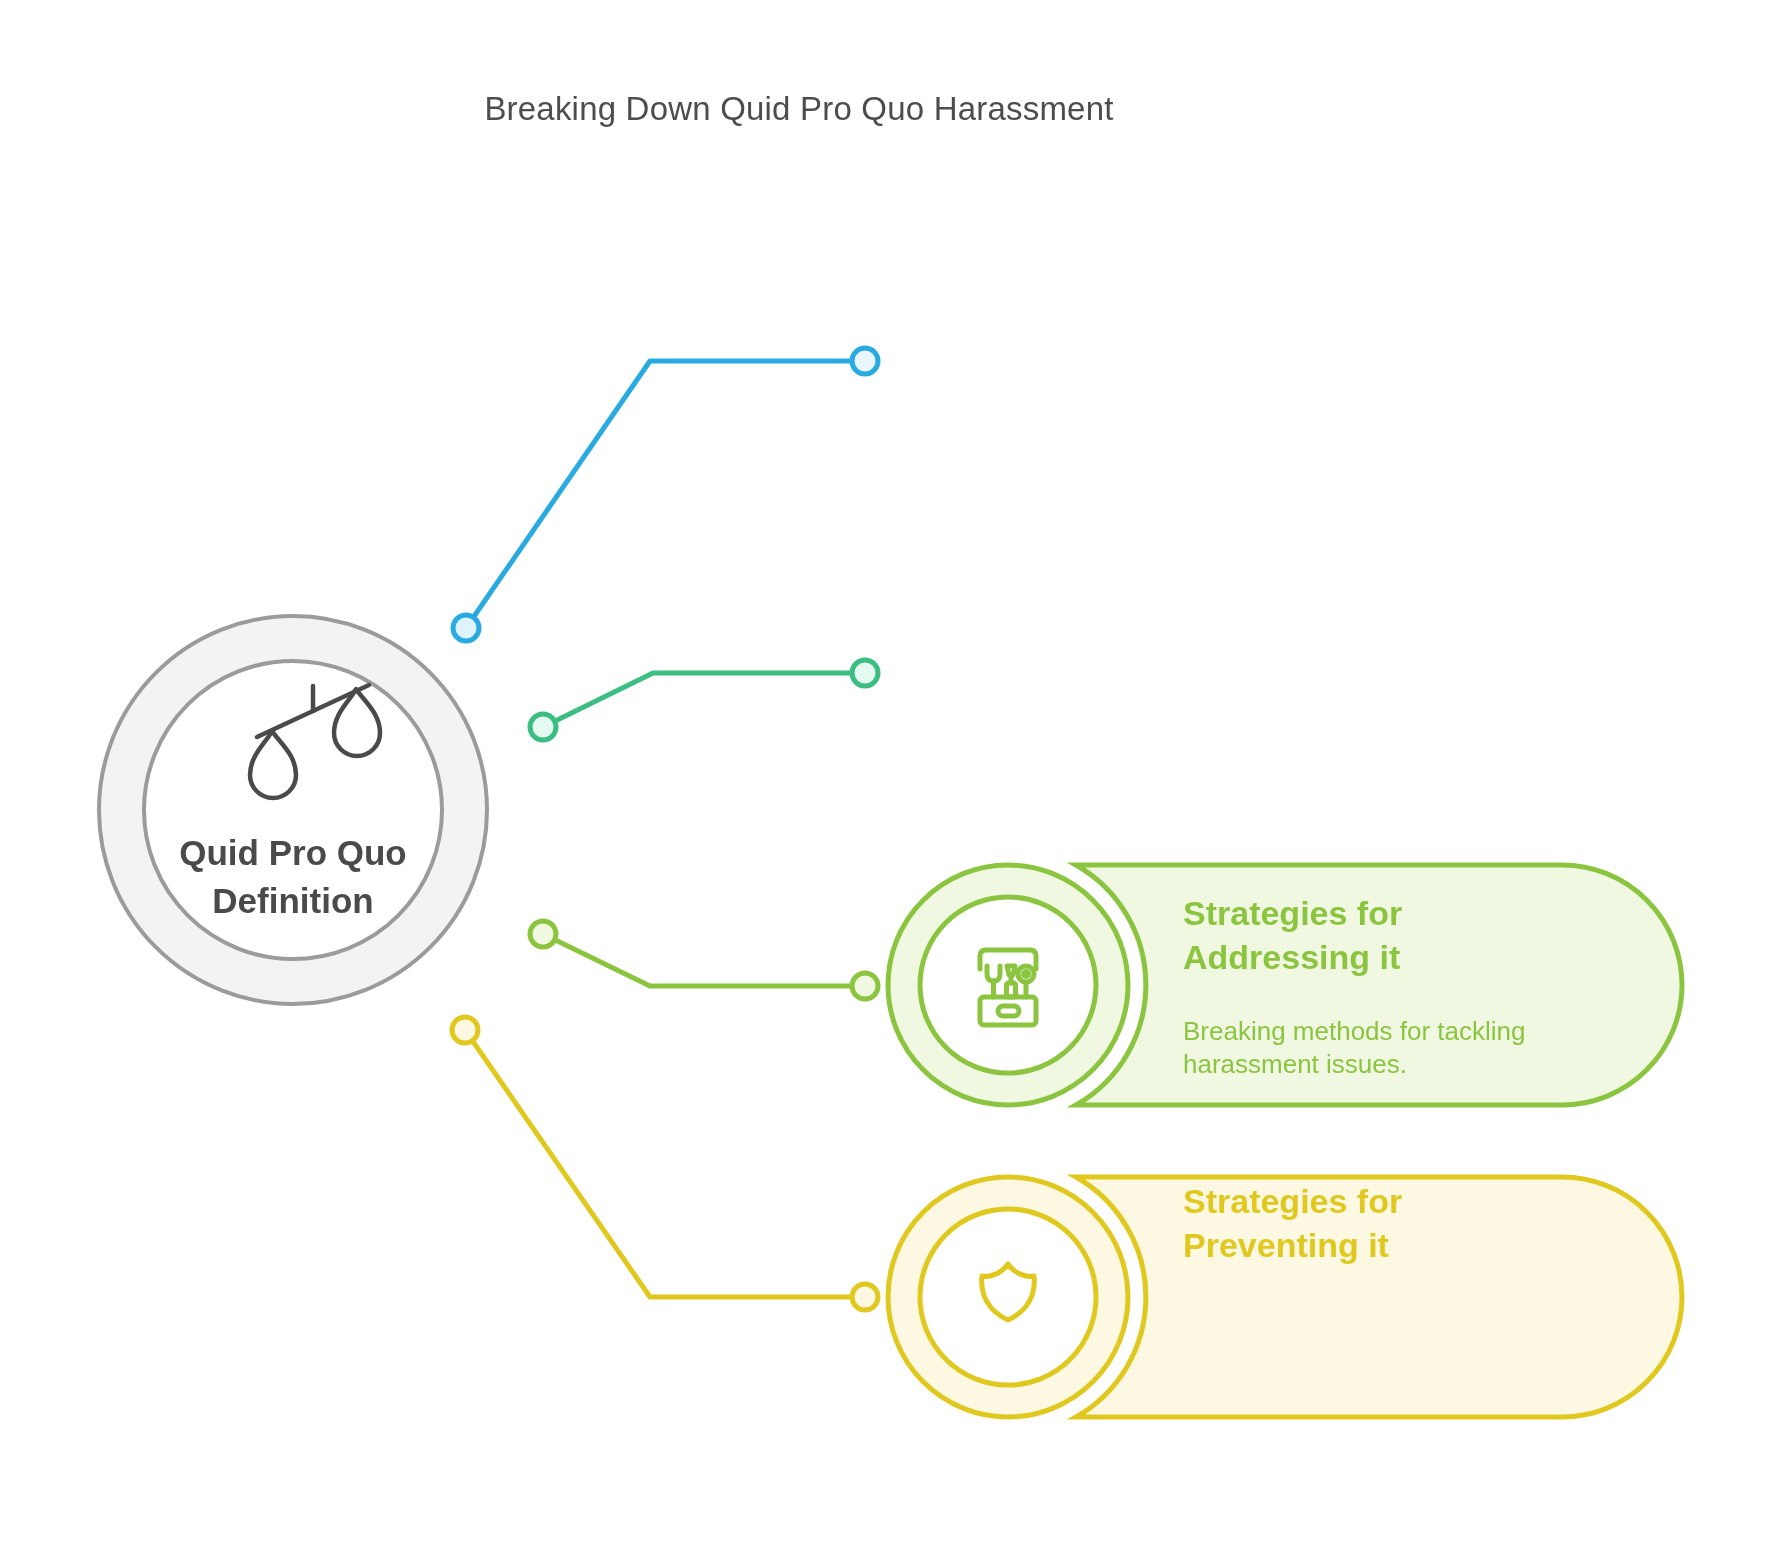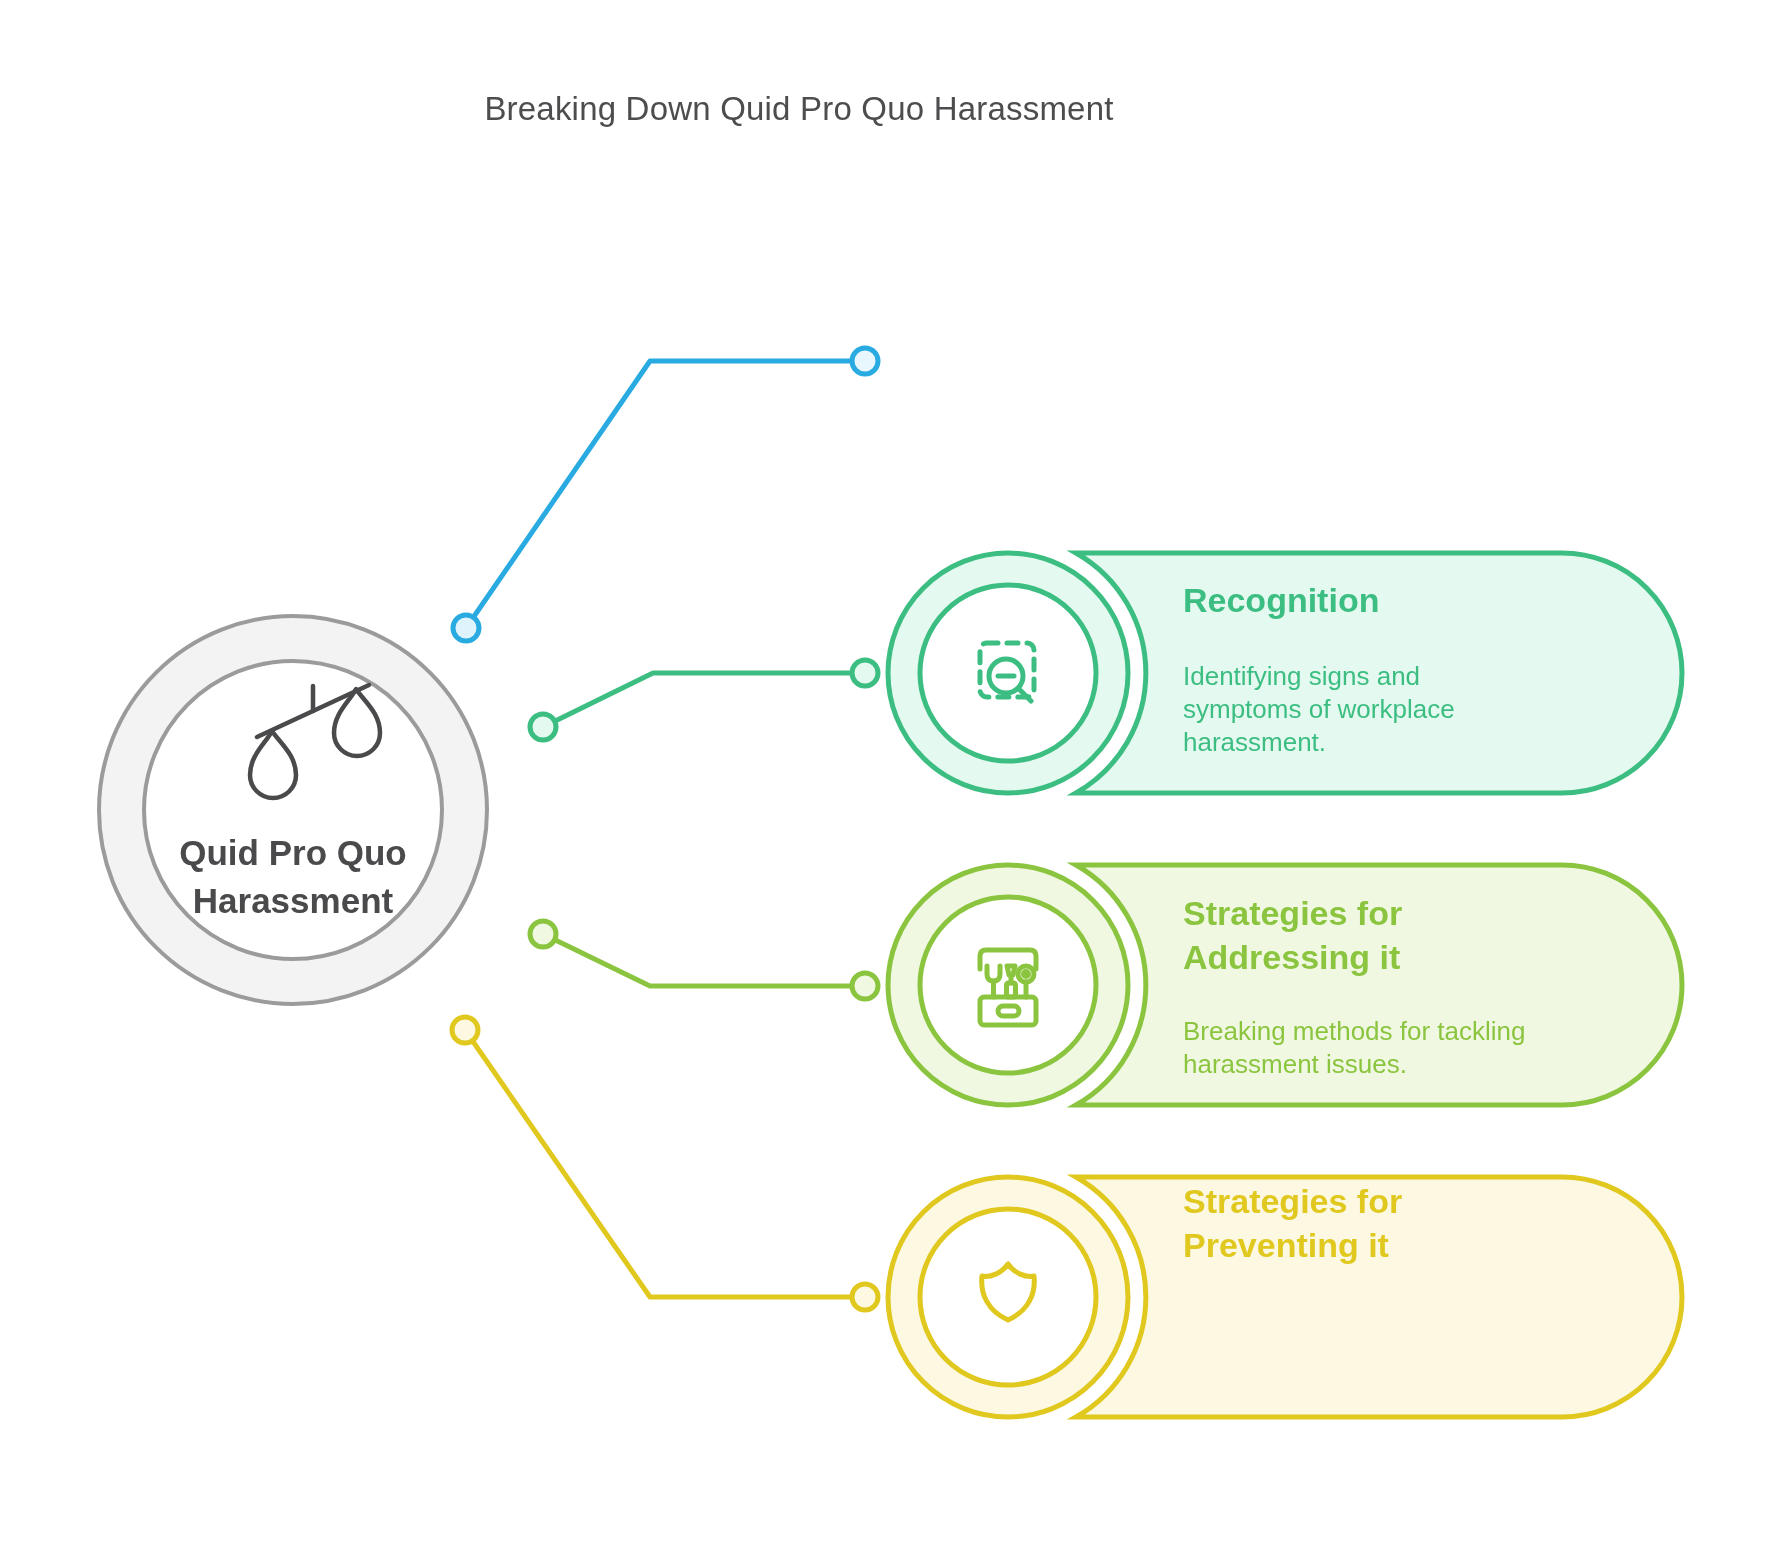--- a/index.html
+++ b/index.html
@@ -80,41 +80,24 @@
     <div class="hub-inner"></div>
     <svg class="hub-icon" width="392" height="392" viewBox="0 0 392 392">
       <g fill="none" stroke="#4a4a4c" stroke-width="4.5" stroke-linecap="round" stroke-linejoin="round">
         <line x1="160" y1="123" x2="272" y2="71"></line>
         <line x1="216" y1="72" x2="216" y2="97"></line>
         <path d="M175,117 C169,129 153,141 153,161 A23,23 0 1 0 199,161 C199,141 183,129 175,117 Z"></path>
         <path d="M259,75 C253,87 237,99 237,119 A23,23 0 1 0 283,119 C283,99 267,87 259,75 Z"></path>
       </g>
     </svg>
     <div class="hub-label">Quid Pro Quo
-Harassment</div>
+Definition</div>
   </div>
 
 
-  <div class="card card-2">
-    <svg width="810" height="256" viewBox="0 0 810 256">
-      <path d="M196,8 L682,8 A120,120 0 0 1 682,248 L196,248 A138,138 0 0 0 196,8 Z" fill="#e4f9ef" stroke="#3cbe82" stroke-width="5"></path>
-      <circle cx="128" cy="128" r="120" fill="#e4f9ef" stroke="#3cbe82" stroke-width="5"></circle>
-      <circle cx="128" cy="128" r="88" fill="#ffffff" stroke="#3cbe82" stroke-width="5"></circle>
-      <g fill="none" stroke="#3cbe82" stroke-width="5" stroke-linecap="round" stroke-linejoin="round">
-        <rect x="100" y="98" width="54" height="54" rx="7" stroke-dasharray="11 9"></rect>
-        <circle cx="126" cy="131" r="17"></circle>
-        <line x1="118" y1="131" x2="134" y2="131"></line>
-        <line x1="139" y1="144" x2="151" y2="156"></line>
-      </g>
-    </svg>
-    <div class="card-title accent-green">Recognition</div>
-    <div class="card-desc accent-green">Identifying signs and
-symptoms of workplace
-harassment.</div>
-  </div>
 
   <div class="card card-3">
     <svg width="810" height="256" viewBox="0 0 810 256">
       <path d="M196,8 L682,8 A120,120 0 0 1 682,248 L196,248 A138,138 0 0 0 196,8 Z" fill="#f0f8e2" stroke="#8bc53f" stroke-width="5"></path>
       <circle cx="128" cy="128" r="120" fill="#f0f8e2" stroke="#8bc53f" stroke-width="5"></circle>
       <circle cx="128" cy="128" r="88" fill="#ffffff" stroke="#8bc53f" stroke-width="5"></circle>
       <g fill="none" stroke="#8bc53f" stroke-width="5" stroke-linecap="round" stroke-linejoin="round">
         <path d="M100,112 L100,99 Q100,93 106,93 L150,93 Q156,93 156,99 L156,112"></path>
         <rect x="100" y="140" width="56" height="28" rx="4"></rect>
         <rect x="118" y="149" width="21" height="10" rx="5"></rect>

